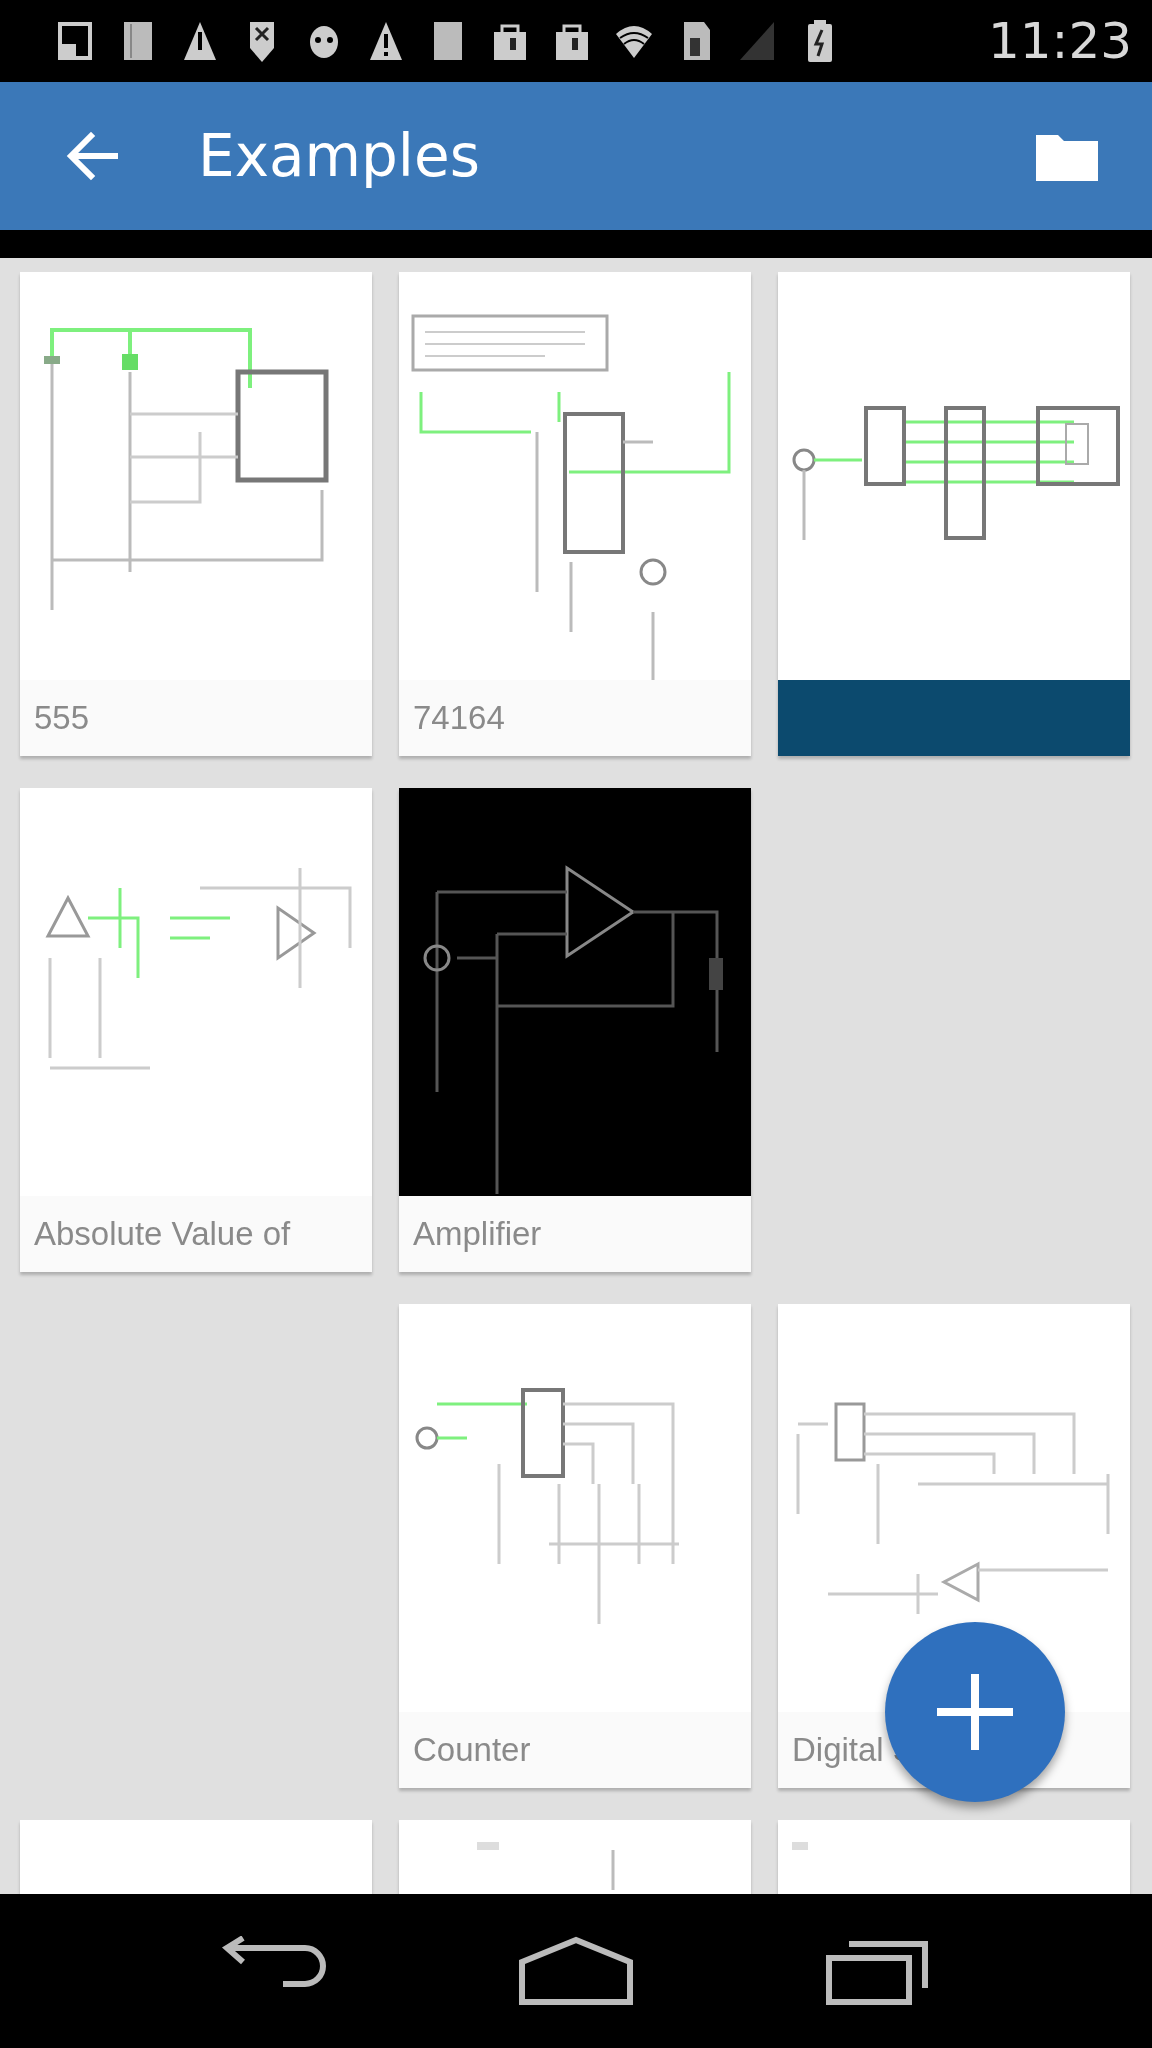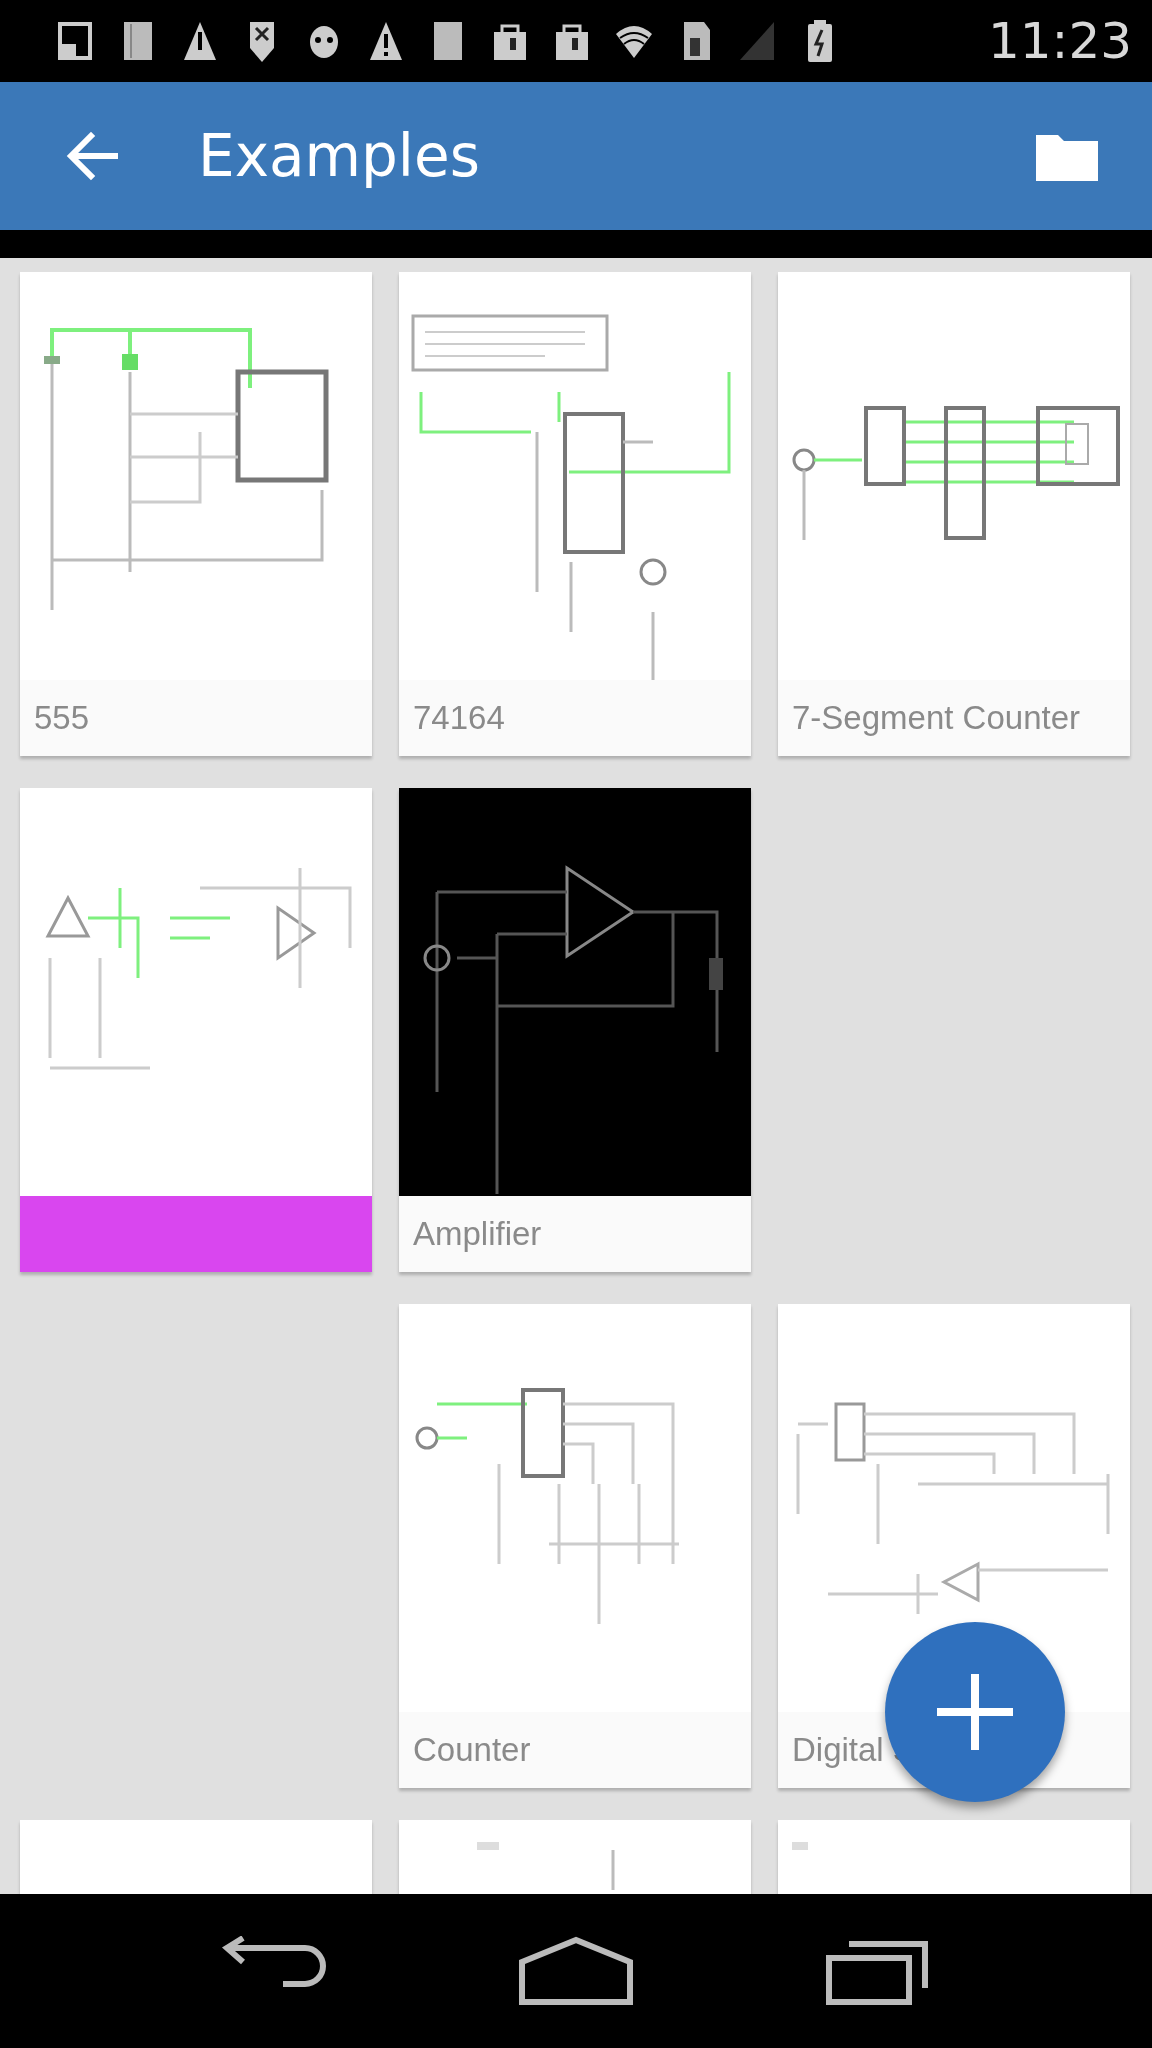--- a/index.html
+++ b/index.html
@@ -11,21 +11,21 @@
   .sicon { width: 40px; height: 48px; display: flex; align-items: center; justify-content: center; }
   .sicon svg { width: 40px; height: 46px; }
   .status-time { color: #d8d8d8; font-size: 50px; font-family: "DejaVu Sans", sans-serif; letter-spacing: 0px; }
 
   .app-bar { position: absolute; left: 0; top: 82px; width: 1152px; height: 148px; background: #3b78b8; display: flex; align-items: center; box-shadow: 0 4px 6px rgba(0,0,0,0.25); z-index: 5; }
   .back-btn { width: 90px; height: 90px; margin-left: 48px; display: flex; align-items: center; justify-content: center; cursor: pointer; }
   .app-title { color: #ffffff; font-size: 58px; margin-left: 60px; flex: 1; font-family: "DejaVu Sans", sans-serif; }
   .folder-btn { width: 90px; height: 90px; margin-right: 40px; display: flex; align-items: center; justify-content: center; cursor: pointer; }
 
   .grid-area { position: absolute; left: 0; top: 258px; width: 1152px; height: 1636px; background: #e0e0e0; overflow: hidden; }
-  .card { position: absolute; width: 352px; height: 484px; background: #d946ef; box-shadow: 0 3px 3px rgba(0,0,0,0.22); cursor: pointer; }
+  .card { position: absolute; width: 352px; height: 484px; background: #0c4a6e; box-shadow: 0 3px 3px rgba(0,0,0,0.22); cursor: pointer; }
   .card .thumb { position: absolute; left: 0; top: 0; width: 352px; height: 408px; background: #fff; overflow: hidden; }
   .card .thumb svg { width: 352px; height: 408px; display: block; }
   .card .label { position: absolute; left: 0; top: 408px; width: 352px; height: 76px; background: #fafafa; color: #8a8a8a; font-size: 33px; line-height: 76px; padding-left: 14px; white-space: nowrap; overflow: hidden; }
 
   .fab { position: absolute; left: 885px; top: 1622px; width: 180px; height: 180px; border-radius: 50%; background: #2f70be; box-shadow: 0 6px 10px rgba(0,0,0,0.35); display: flex; align-items: center; justify-content: center; cursor: pointer; z-index: 10; }
 
   .nav-bar { position: absolute; left: 0; top: 1894px; width: 1152px; height: 154px; background: #000; display: flex; align-items: center; justify-content: space-around; padding: 0 120px; }
   .nav-btn { width: 140px; height: 100px; display: flex; align-items: center; justify-content: center; cursor: pointer; }
 </style>
 </head>
@@ -166,32 +166,32 @@
       <svg viewBox="0 0 352 408">
         <circle cx="26" cy="188" r="10" fill="none" stroke="#888" stroke-width="3"></circle>
         <path d="M36 188h48M126 150h170M126 170h170M126 190h170M126 210h170" stroke="#7ef07e" stroke-width="3" fill="none"></path>
         <rect x="88" y="136" width="38" height="76" fill="none" stroke="#777" stroke-width="4"></rect>
         <rect x="168" y="136" width="38" height="130" fill="none" stroke="#777" stroke-width="4"></rect>
         <rect x="260" y="136" width="80" height="76" fill="none" stroke="#777" stroke-width="4"></rect>
         <rect x="288" y="152" width="22" height="40" fill="none" stroke="#aaa" stroke-width="2"></rect>
         <path d="M26 198v70" stroke="#bbb" stroke-width="3"></path>
       </svg>
     </div>
-    <div class="label">7-Segment Counter</div>
   </div>
 
   <div class="card" style="left:20px;top:530px">
     <div class="thumb">
       <svg viewBox="0 0 352 408">
         <polygon points="48,110 28,148 68,148" fill="none" stroke="#999" stroke-width="3"></polygon>
         <path d="M68 130h50v60M100 100v60M150 130h60M150 150h40" stroke="#7ef07e" stroke-width="3" fill="none"></path>
         <polygon points="258,120 258,170 294,145" fill="none" stroke="#999" stroke-width="3"></polygon>
         <path d="M180 100h150v60M280 80v120M30 170v100M80 170v100M30 280h100" stroke="#ccc" stroke-width="3" fill="none"></path>
       </svg>
     </div>
+    <div class="label">Absolute Value of</div>
   </div>
   <div class="card" style="left:399px;top:530px">
     <div class="thumb" style="background:#000">
       <svg viewBox="0 0 352 408">
         <rect x="0" y="0" width="352" height="408" fill="#000"></rect>
         <polygon points="168,80 168,168 234,124" fill="none" stroke="#888" stroke-width="3"></polygon>
         <path d="M38 104h130M38 104v200M58 170h40M98 146h70M98 146v260M98 218h176v-94h-40M274 124h44v140" stroke="#555" stroke-width="3" fill="none"></path>
         <circle cx="38" cy="170" r="12" fill="none" stroke="#888" stroke-width="3"></circle>
         <rect x="310" y="170" width="14" height="32" fill="#444"></rect>
       </svg>

